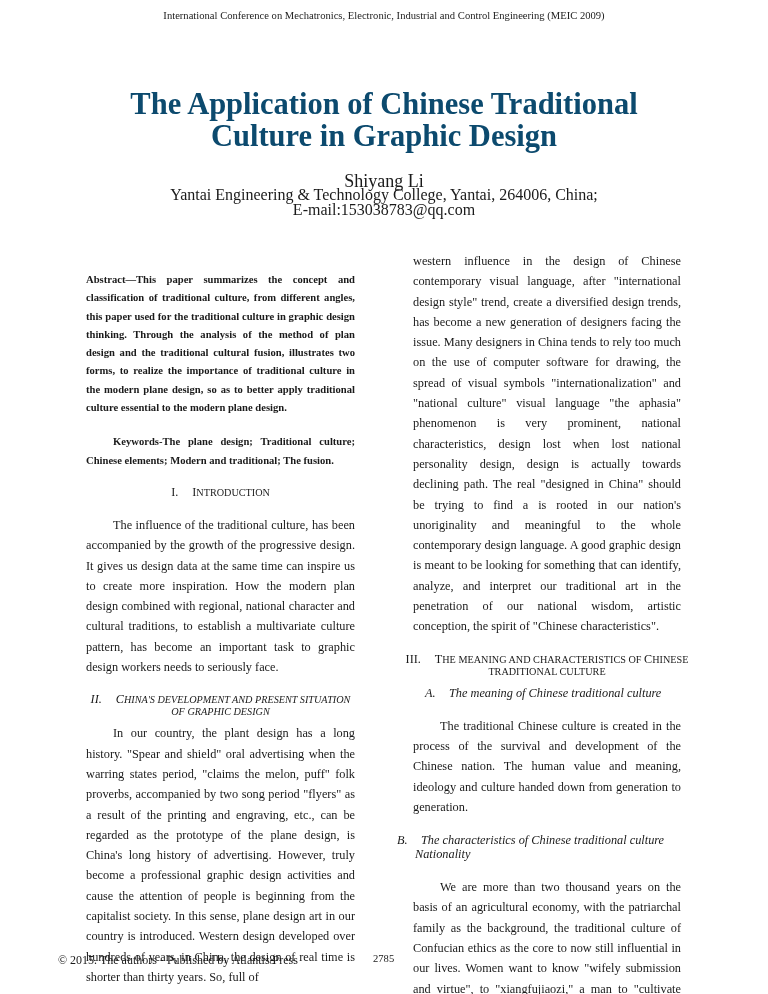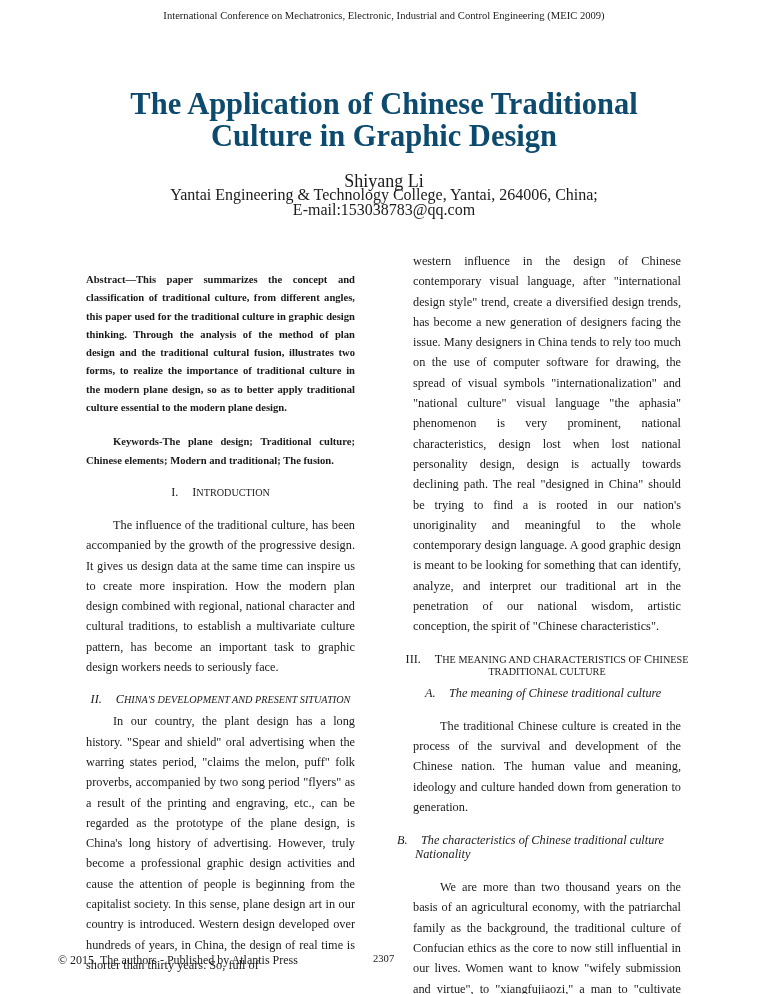--- a/index.html
+++ b/index.html
@@ -62,20 +62,21 @@
   <p class="just abstract">Abstract—This paper summarizes the concept and classification of traditional culture, from different angles, this paper used for the traditional culture in graphic design thinking. Through the analysis of the method of plan design and the traditional cultural fusion, illustrates two forms, to realize the importance of traditional culture in the modern plane design, so as to better apply traditional culture essential to the modern plane design.</p>
   <p class="just keywords">Keywords-The plane design; Traditional culture; Chinese elements; Modern and traditional; The fusion.</p>
 
   <p class="sec-head" style="margin-top:12px;">
     <span class="num cap">I.</span><span class="cap">I</span><span>ntroduction</span>
   </p>
   <p class="just body-p indent">The influence of the traditional culture, has been accompanied by the growth of the progressive design. It gives us design data at the same time can inspire us to create more inspiration. How the modern plan design combined with regional, national character and cultural traditions, to establish a multivariate culture pattern, has become an important task to graphic design workers needs to seriously face.</p>
 
   <div class="sec-head" style="margin-top:10px;font-style:italic;">
     <div><span class="num cap">II.</span><span class="cap">C</span><span>hina's development and present situation</span></div>
+    <div>of graphic design</div>
   </div>
   <p class="just body-p indent" style="margin-top:2px;">In our country, the plant design has a long history. "Spear and shield" oral advertising when the warring states period, "claims the melon, puff" folk proverbs, accompanied by two song period "flyers" as a result of the printing and engraving, etc., can be regarded as the prototype of the plane design, is China's long history of advertising. However, truly become a professional graphic design activities and cause the attention of people is beginning from the capitalist society. In this sense, plane design art in our country is introduced. Western design developed over hundreds of years, in China, the design of real time is shorter than thirty years. So, full of</p>
 </div>
 
 <div class="abs col col-right">
   <p class="just body-p" style="margin-top:-4px;">western influence in the design of Chinese contemporary visual language, after "international design style" trend, create a diversified design trends, has become a new generation of designers facing the issue. Many designers in China tends to rely too much on the use of computer software for drawing, the spread of visual symbols "internationalization" and "national culture" visual language "the aphasia" phenomenon is very prominent, national characteristics, design lost when lost national personality design, design is actually towards declining path. The real "designed in China" should be trying to find a is rooted in our nation's unoriginality and meaningful to the whole contemporary design language. A good graphic design is meant to be looking for something that can identify, analyze, and interpret our traditional art in the penetration of our national wisdom, artistic conception, the spirit of "Chinese characteristics".</p>
 
   <div class="sec-head" style="margin-top:14px;">
     <div><span class="num cap">III.</span><span class="cap">T</span><span>he meaning and characteristics of </span><span class="cap">C</span><span>hinese</span></div>
     <div>traditional culture</div>
@@ -87,13 +88,13 @@
   <p class="just body-p indent">The traditional Chinese culture is created in the process of the survival and development of the Chinese nation. The human value and meaning, ideology and culture handed down from generation to generation.</p>
 
   <div class="sub-head" style="margin-top:10px;">
     <span class="letter">B.</span><span>The characteristics of Chinese traditional culture</span>
     <span class="cont">Nationality</span>
   </div>
   <p class="just body-p indent">We are more than two thousand years on the basis of an agricultural economy, with the patriarchal family as the background, the traditional culture of Confucian ethics as the core to now still influential in our lives. Women want to know "wifely submission and virtue", to "xiangfujiaozi," a man to "cultivate one's morality of</p>
 </div>
 
 <div class="abs footer-left">© 2015. The authors - Published by Atlantis Press</div>
-<div class="abs footer-page">2307</div>
+<div class="abs footer-page">2785</div>
 
 </body></html>

